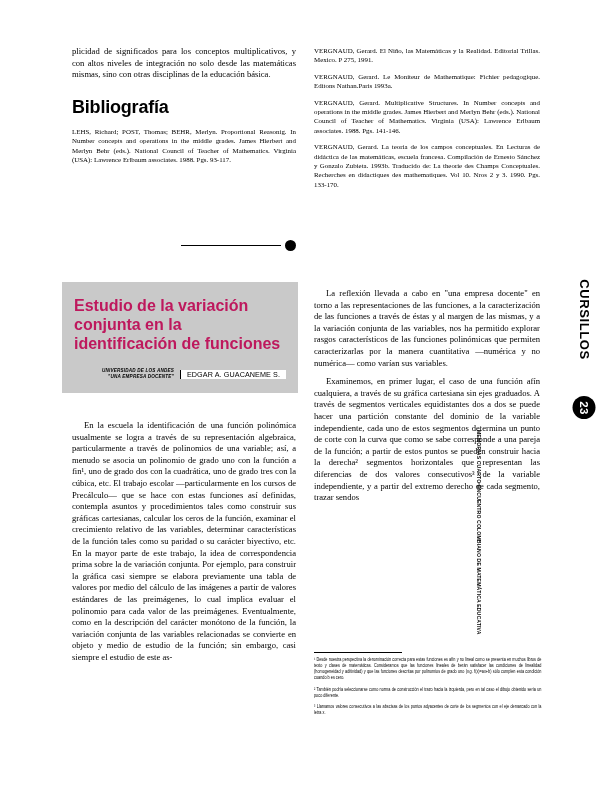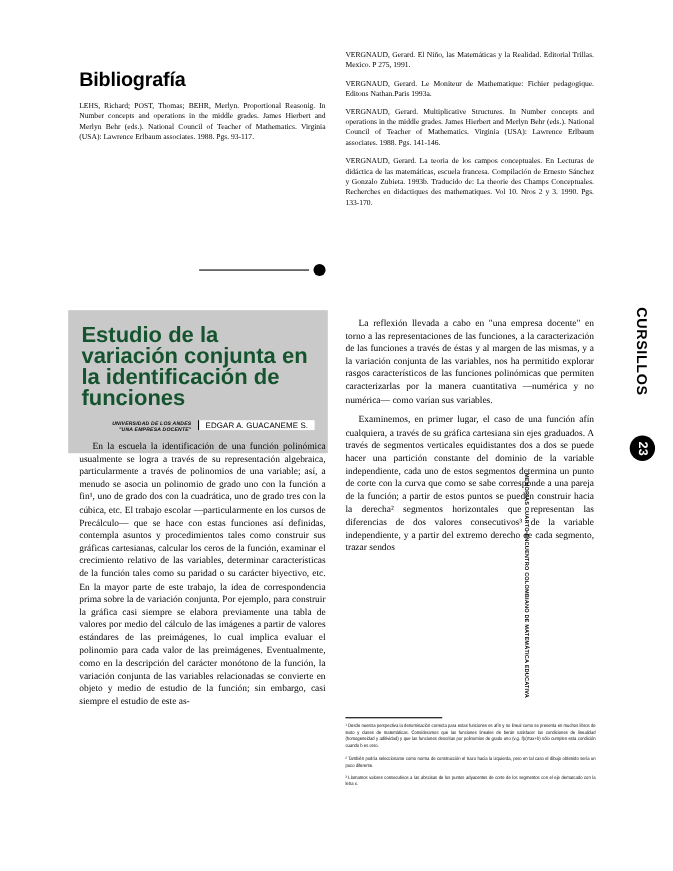--- a/index.html
+++ b/index.html
@@ -94,28 +94,28 @@
     left: 62px;
     top: 282px;
     width: 236px;
     background: #c9c9c9;
     padding: 14px 12px 8px 12px;
     box-sizing: border-box;
   }
   .title-block .art-title {
     font-family: "Liberation Sans", sans-serif;
     font-weight: bold;
-    font-size: 20px;
+    font-size: 16px;
     line-height: 19px;
-    color: #14532d;
+    color: #be185d;
     margin: 0 0 10px 0;
   }
   .byline {
     display: flex;
-    align-items: flex-start;
+    align-items: center;
     height: 22px;
   }
   .byline .affil {
     width: 50%;
     box-sizing: border-box;
     padding-right: 6px;
     text-align: right;
     font-family: "Liberation Sans", sans-serif;
     font-size: 4.6px;
     font-weight: bold;
@@ -217,20 +217,21 @@
     letter-spacing: 0.15px;
     white-space: nowrap;
   }
 </style>
 </head>
 <body>
 
 <div class="page">
 
   <div class="col-left">
+    <p class="body-par">plicidad de significados para los conceptos multiplicativos, y con altos niveles de integración no solo desde las matemáticas mismas, sino con otras disciplinas de la educación básica.</p>
 
     <h2 class="biblio">Bibliografía</h2>
 
     <p class="ref-par">LEHS, Richard; POST, Thomas; BEHR, Merlyn. Proportional Reasonig. In Number concepts and operations in the middle grades. James Hierbert and Merlyn Behr (eds.). National Council of Teacher of Mathematics. Virginia (USA): Lawrence Erlbaum associates. 1988. Pgs. 93-117.</p>
   </div>
 
   <div class="col-right">
     <p class="ref-par">VERGNAUD, Gerard. El Niño, las Matemáticas y la Realidad. Editorial Trillas. Mexico. P 275, 1991.</p>
     <p class="ref-par">VERGNAUD, Gerard. Le Moniteur de Mathematique: Fichier pedagogique. Editons Nathan.Paris 1993a.</p>
     <p class="ref-par">VERGNAUD, Gerard. Multiplicative Structures. In Number concepts and operations in the middle grades. James Hierbert and Merlyn Behr (eds.). National Council of Teacher of Mathematics. Virginia (USA): Lawrence Erlbaum associates. 1988. Pgs. 141-146.</p>
@@ -246,21 +247,21 @@
     <div class="art-title">Estudio de la variación conjunta en la identificación de funciones</div>
     <div class="byline">
       <div class="affil">
         <span>UNIVERSIDAD DE LOS ANDES</span>
         <span>"UNA EMPRESA DOCENTE"</span>
       </div>
       <div class="author">EDGAR A. GUACANEME S.</div>
     </div>
   </div>
 
-  <div style="position:absolute; left:72px; top:400px; width:224px;">
+  <div style="position:absolute; left:72px; top:420px; width:224px;">
     <p class="body-par indent">En la escuela la identificación de una función polinómica usualmente se logra a través de su representación algebraica, particularmente a través de polinomios de una variable; así, a menudo se asocia un polinomio de grado uno con la función a fin¹, uno de grado dos con la cuadrática, uno de grado tres con la cúbica, etc. El trabajo escolar —particularmente en los cursos de Precálculo— que se hace con estas funciones así definidas, contempla asuntos y procedimientos tales como construir sus gráficas cartesianas, calcular los ceros de la función, examinar el crecimiento relativo de las variables, determinar características de la función tales como su paridad o su carácter biyectivo, etc. En la mayor parte de este trabajo, la idea de correspondencia prima sobre la de variación conjunta. Por ejemplo, para construir la gráfica casi siempre se elabora  previamente una tabla de valores por medio del cálculo de las imágenes a partir de valores estándares de las preimágenes, lo cual implica evaluar el polinomio para cada valor de las preimágenes. Eventualmente, como en la descripción del carácter monótono de la función, la variación conjunta de las variables relacionadas se convierte en objeto y medio de estudio de la función; sin embargo, casi siempre el estudio de este as-</p>
   </div>
 
   <div style="position:absolute; left:314px; top:288px; width:226px;">
     <p class="body-par indent">La reflexión llevada a cabo en "una empresa docente" en torno a las representaciones de las funciones, a la caracterización de las funciones a través de éstas y al margen de las mismas, y a la variación conjunta de las variables, nos ha permitido explorar rasgos característicos de las funciones polinómicas que permiten caracterizarlas por la manera cuantitativa —numérica y no numérica— como varían sus variables.</p>
     <p class="body-par indent">Examinemos, en primer lugar, el caso de una función afín cualquiera, a través de su gráfica cartesiana sin ejes graduados. A través de segmentos verticales equidistantes dos a dos se puede hacer una partición constante del dominio de la variable independiente, cada uno de estos segmentos determina un punto de corte con la curva que como se sabe corresponde a una pareja de la función; a partir de estos puntos se pueden construir hacia la derecha² segmentos horizontales que representan las diferencias de dos valores consecutivos³ de la variable independiente, y a partir del extremo derecho de cada segmento, trazar sendos</p>
   </div>
 
   <div class="footnotes">
     <div class="footnote-rule"></div>

